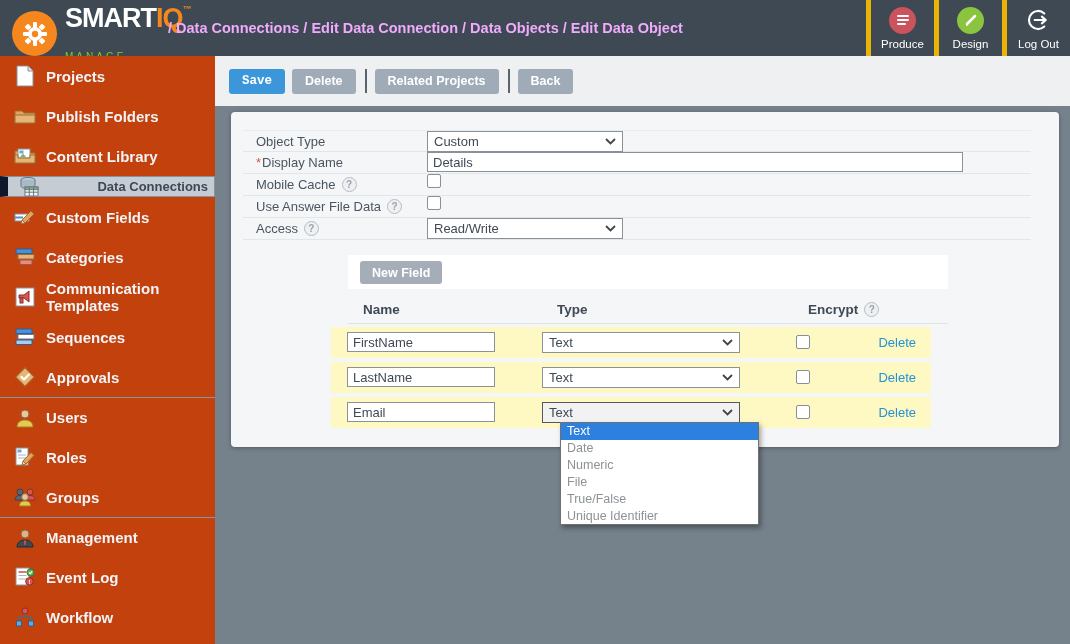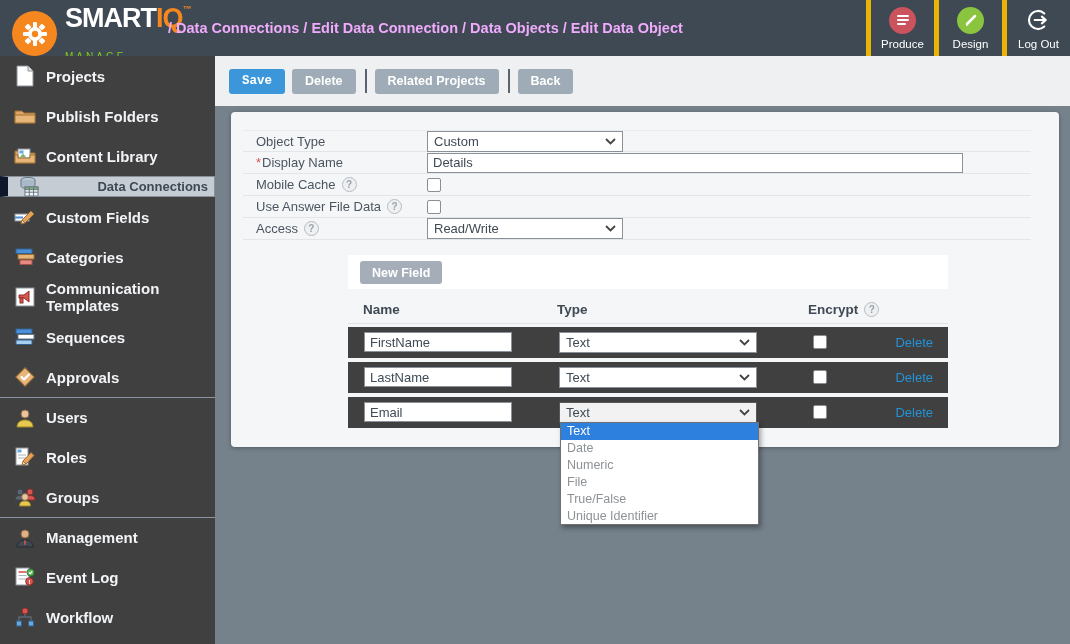--- a/index.html
+++ b/index.html
@@ -18,55 +18,55 @@
   .logo-row2 { font-size:10px; color:#84cc16; letter-spacing:3px; margin-top:20px; }
   .breadcrumb { position:absolute; left:168px; top:0; height:56px; display:flex; align-items:center; color:#f0abfc; font-size:14.5px; font-weight:bold; }
   .hdr-actions { position:absolute; right:0; top:0; height:56px; display:flex; }
   .hdr-btn { width:68px; height:56px; border-left:5px solid #eab308; display:flex; flex-direction:column; align-items:center; justify-content:center; cursor:pointer; }
   .hdr-btn .circ { width:27px; height:27px; border-radius:50%; display:flex; align-items:center; justify-content:center; }
   .hdr-btn .lbl { margin-top:4px; font-size:11.5px; color:#fff; }
   .circ-red { background:#cb535d; }
   .circ-green { background:#8bc53f; }
 
   
-  .sidebar { position:absolute; left:0; top:56px; width:215px; height:588px; background:#404040; }
+  .sidebar { position:absolute; left:0; top:56px; width:215px; height:588px; background:#c2410c; }
   .side-item { height:40px; display:flex; align-items:center; padding-left:13px; cursor:pointer; color:#f1f3f6; font-size:15px; font-weight:600; }
   .side-item .ic { width:24px; height:24px; margin-right:9px; display:flex; align-items:center; justify-content:center; flex:0 0 24px; }
   .side-item.sel { background:#c5ccd4; color:#3d4854; border-left:8px solid #0f172a; padding-left:9px; }
   .side-item.divider { border-top:1px solid #8b95a2; }
 
   
   .toolbar { position:absolute; left:215px; top:56px; width:855px; height:50px; background:#eef0f2; display:flex; align-items:center; }
   .tb-btn { height:25px; border:none; border-radius:3px; color:#fff; font-weight:bold; font-size:12.5px; padding:0 13px; margin-right:7px; cursor:pointer; font-family:"Liberation Sans", sans-serif; }
   .tb-blue { background:#3b97da; margin-left:14px;font-family:Liberation Mono, monospace; }
   .tb-gray { background:#9fabb6; }
   .tb-div { width:2px; height:24px; background:#5a646e; margin:0 8px 0 2px; }
 
   
   .card { position:absolute; left:231px; top:112px; width:828px; height:335px; background:#f5f6f8; border-radius:4px; box-shadow:0 1px 4px rgba(0,0,0,.3); }
   .formrows { position:absolute; left:12px; top:18px; width:788px; }
   .frow { height:22px; display:flex; align-items:center; border-bottom:1px solid #e2e6e9; position:relative; }
   .frow:first-child { border-top:1px solid #e9ecee; }
   .flabel { font-size:13px; color:#4a5560; padding-left:13px; display:flex; align-items:center;text-align:right; }
   .req { color:#d9534f; margin-right:1px; }
-  .fctrl { position:absolute; left:184px; top:0; height:100%; display:flex; align-items:center; }
+  .fctrl { position:absolute; left:184px; top:0; height:100%; display:flex; align-items:flex-start; }
   .help { width:15px; height:15px; border-radius:50%; background:#eef0f2; border:1.5px solid #b6bdc4; color:#9aa2aa; font-size:10px; font-weight:bold; display:inline-flex; align-items:center; justify-content:center; margin-left:6px; cursor:pointer; }
   .sel { background:#fff; border:1px solid #8b9198; height:21px; display:flex; align-items:center; justify-content:space-between; padding:0 6px; font-size:13px; color:#3f4a55; cursor:pointer; }
   .sel-196 { width:196px; }
   .txt { background:#fff; border:1px solid #8b9198; height:20px; font-size:13px; color:#3f4a55; padding:0 5px; font-family:"Liberation Sans", sans-serif; }
   .cbx { width:14px; height:14px; background:#fff; border:1px solid #8a8f96; border-radius:2px; cursor:pointer; }
 
   .newfield-band { position:absolute; left:117px; top:143px; width:600px; height:34px; background:#fff; }
   .nf-btn { position:absolute; left:12px; top:6px; height:23px; background:#a5aeb8; border:none; border-radius:3px; color:#fff; font-weight:bold; font-size:12.5px; padding:0 12px; cursor:pointer; font-family:"Liberation Sans", sans-serif; }
 
   .thead { position:absolute; top:190px; font-size:13.5px; font-weight:bold; color:#3f4a55; }
   .th-name { left:132px; } .th-type { left:326px; } .th-encrypt { left:577px; display:flex; align-items:center; }
   .thead-line { position:absolute; left:117px; top:211px; width:600px; border-top:1px solid #dfe3e6; }
 
-  .trow { position:absolute; left:117px; width:600px; height:31px; background:#404040; }
+  .trow { position:absolute; left:100px; width:600px; height:31px; background:#fef9c3; }
   .trow .txt { position:absolute; left:16px; top:5px; width:148px; }
   .trow .sel { position:absolute; left:211px; top:5px; width:198px; }
   .trow .cbx { position:absolute; left:465px; top:8px; }
   .del-link { position:absolute; right:15px; top:8px; font-size:13px; color:#2492d6; cursor:pointer; }
   .sel.focused { border:1px solid #55595e; background:#f2f2f2; }
 
   
   .ddpanel { position:absolute; left:560px; top:422px; width:199px; height:103px; background:#fff; border:1px solid #707070; box-shadow:2px 3px 5px rgba(0,0,0,.35); z-index:10; }
   .dd-opt { height:17px; line-height:17px; font-size:12.5px; color:#8d9296; padding-left:6px; cursor:pointer; }
   .dd-opt.hl { background:#2e80df; color:#fff; }

